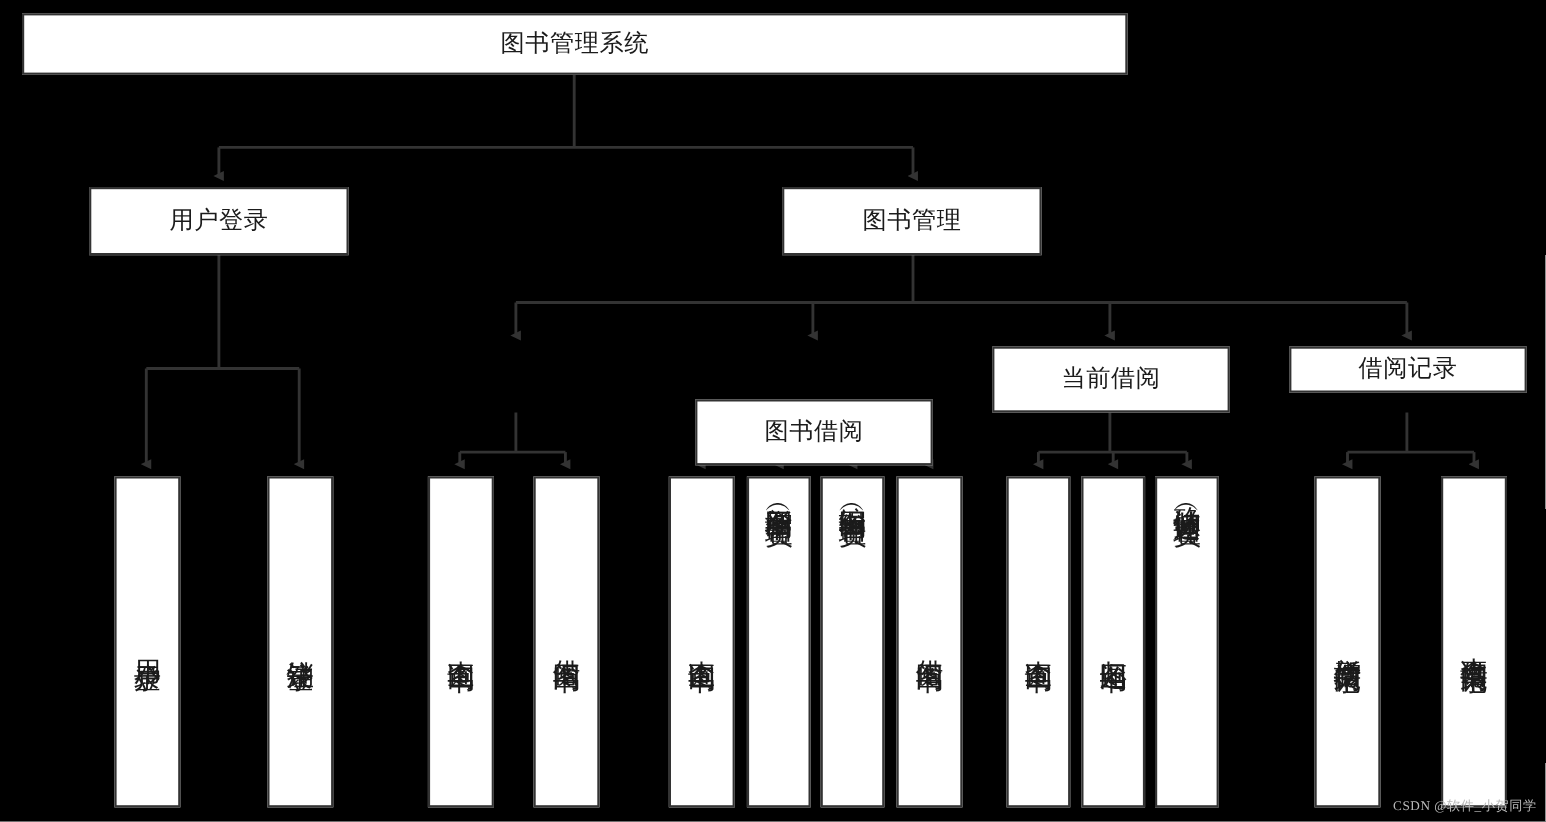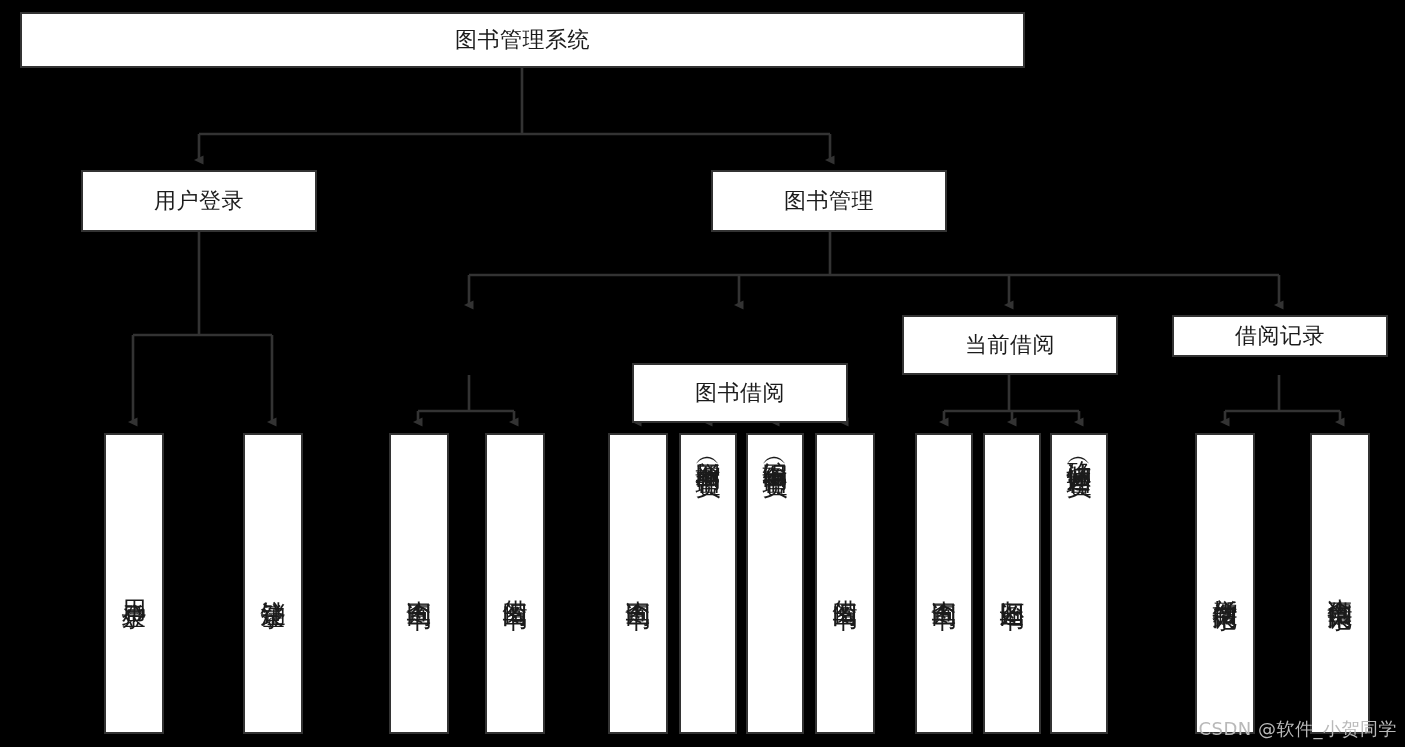--- a/index.html
+++ b/index.html
@@ -66,25 +66,26 @@
   }
   
   .node.v.center {
     align-items: center;
     padding-top: 0;
   }
   #watermark {
     position: absolute;
     right: 8px;
     bottom: 6px;
-    font-size: 18px;
+    font-size: 12px;
     color: #b9b9b9;
     letter-spacing: 0.5px;
     z-index: 5;
     white-space: nowrap;
+    font-family: Liberation Serif, serif;
   }
 </style>
 </head>
 <body>
 
 <div id="canvas">
 
   <svg id="edges" viewBox="0 0 1405 747">
     <defs>
       <marker id="arrow" markerWidth="10" markerHeight="10" refX="5" refY="5" orient="auto" markerUnits="userSpaceOnUse">

